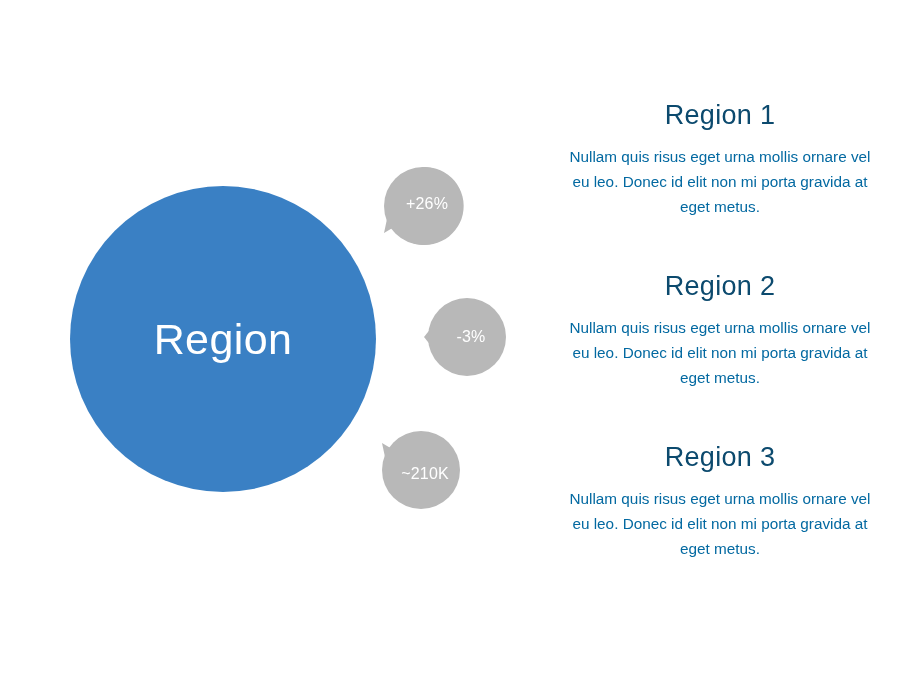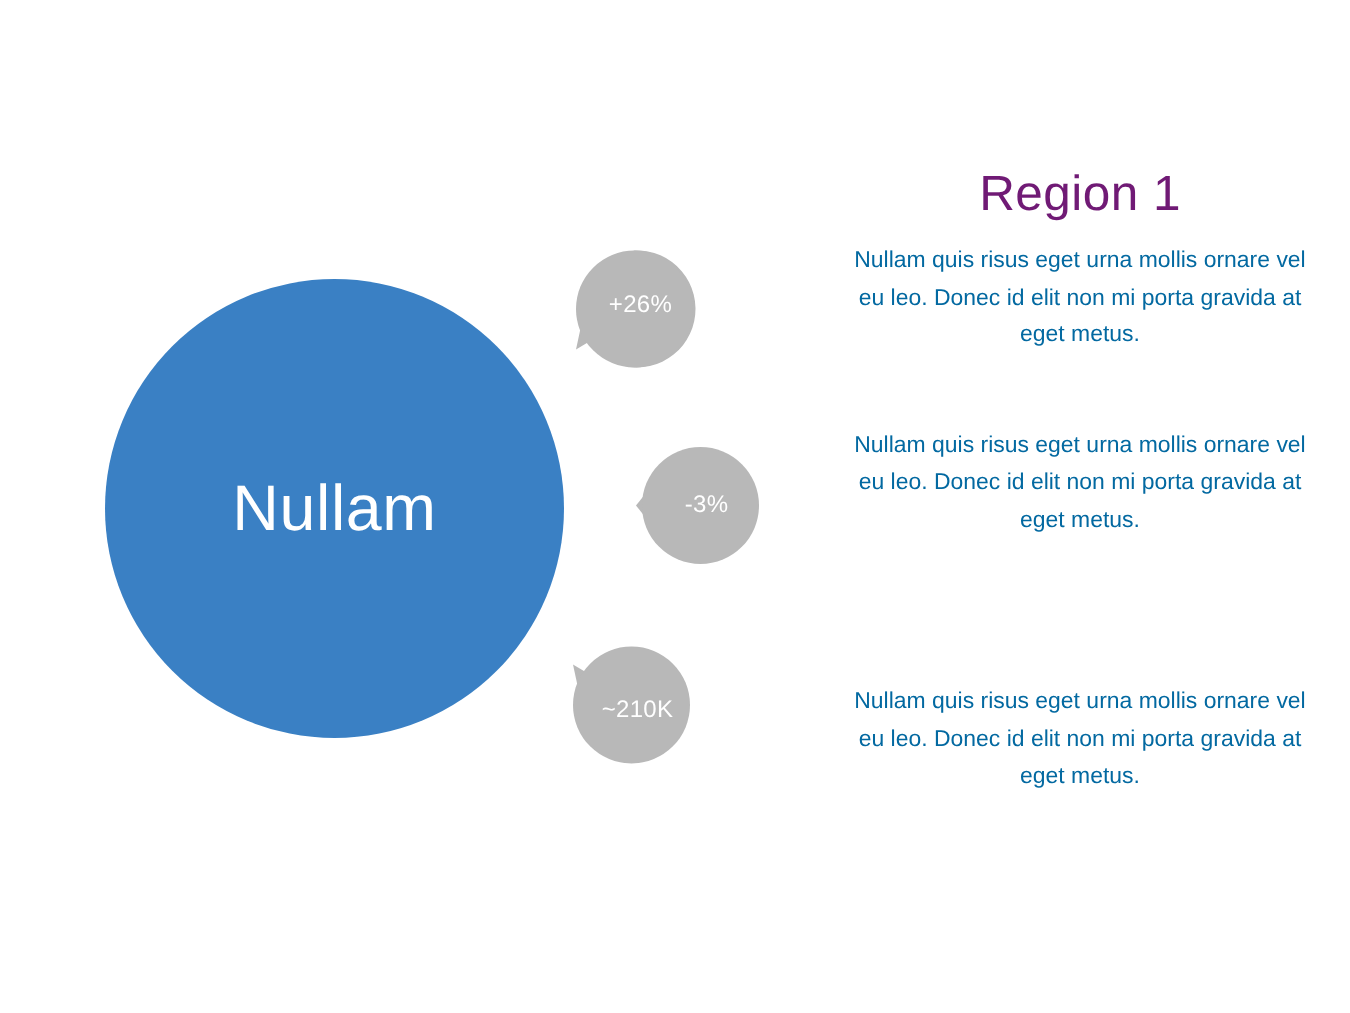--- a/index.html
+++ b/index.html
@@ -101,24 +101,24 @@
     position: absolute;
     left: 0;
     width: 360px;
     text-align: center;
   }
   .region-1 { top: 100px; }
   .region-2 { top: 271px; }
   .region-3 { top: 442px; }
 
   .region-title {
-    margin: 10px;
-    font-size: 33px;
+    margin: 0;
+    font-size: 27px;
     font-weight: 300;
-    color: #701a75;
+    color: #0c4a6e;
     letter-spacing: 0.3px;
     line-height: 1.15;
   }
 
   .region-body {
     margin: 14px 0 0 0;
     font-size: 15.3px;
     font-weight: 400;
     color: #0369a1;
     line-height: 1.62;
@@ -126,21 +126,21 @@
   }
 </style>
 </head>
 <body>
 
 <div id="slide">
 
   <div id="diagram">
 
     <div class="hub-circle">
-      <span class="hub-label">Nullam</span>
+      <span class="hub-label">Region</span>
     </div>
 
     <div class="bubble bubble-1">
       <svg viewBox="0 0 82 82" xmlns="http://www.w3.org/2000/svg">
         <path d="M41,2 A39,39 0 1,1 13.3,15.3 L2,68 L18.5,58.2 A39,39 0 0,1 41,2 Z" fill="#b8b8b8"></path>
         <circle cx="41" cy="41" r="39" fill="#b8b8b8"></circle>
       </svg>
       <span class="bubble-label">+26%</span>
     </div>
 
@@ -163,22 +163,24 @@
   </div>
 
   <div id="regions">
 
     <div class="region-block region-1">
       <h2 class="region-title">Region 1</h2>
       <p class="region-body">Nullam quis risus eget urna mollis ornare vel eu leo. Donec id elit non mi porta gravida at eget metus.</p>
     </div>
 
     <div class="region-block region-2">
+      <h2 class="region-title">Region 2</h2>
       <p class="region-body">Nullam quis risus eget urna mollis ornare vel eu leo. Donec id elit non mi porta gravida at eget metus.</p>
     </div>
 
     <div class="region-block region-3">
+      <h2 class="region-title">Region 3</h2>
       <p class="region-body">Nullam quis risus eget urna mollis ornare vel eu leo. Donec id elit non mi porta gravida at eget metus.</p>
     </div>
 
   </div>
 
 </div>
 
 </body></html>

